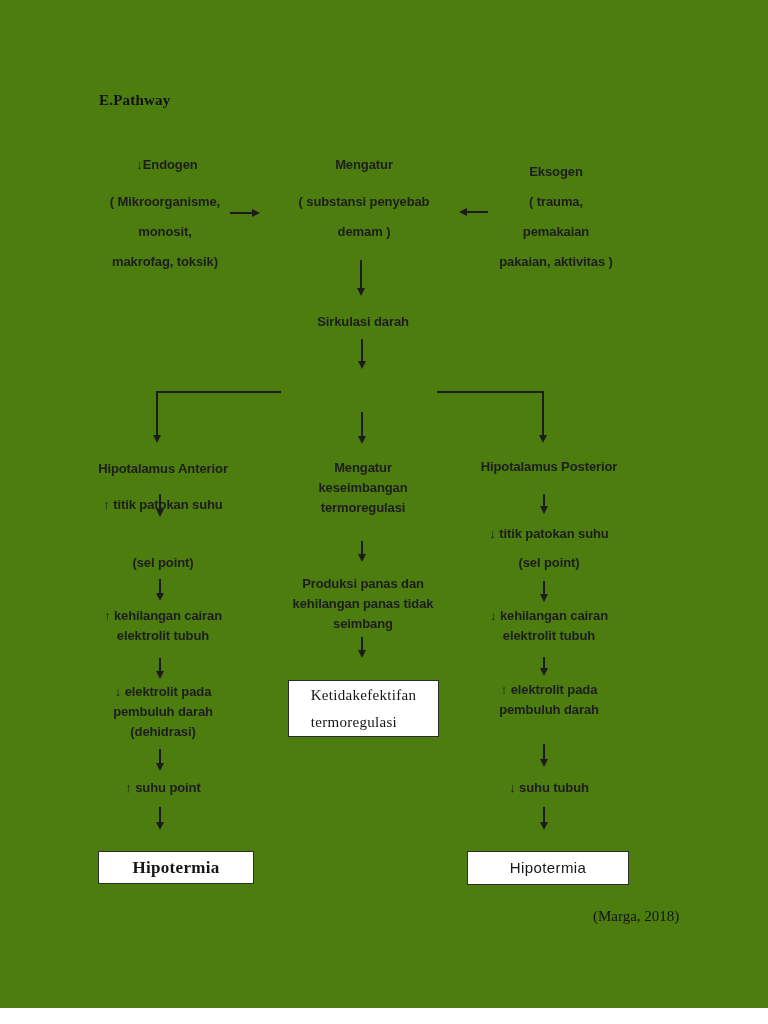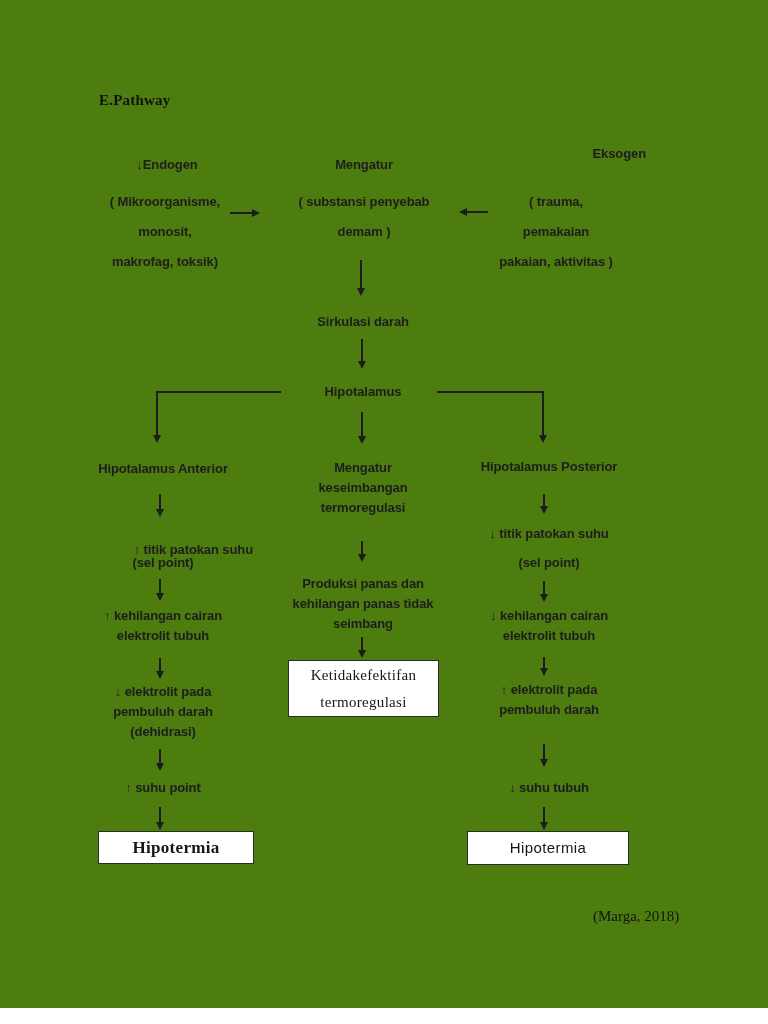--- a/index.html
+++ b/index.html
@@ -43,21 +43,21 @@
     transform:translateY(-50%);
     border:4.8px solid transparent; border-left:0;
     border-right:8px solid #1c1c1c;
   }
   
   .hline { position:absolute; height:1.6px; background:#1c1c1c; }
   
   .box {
     position:absolute; border:1.7px solid #2b2b2b; background:#fff;
     display:flex; align-items:center; justify-content:center;
-    text-align:center; color:#161616;
+    color:#161616;margin-top:20px;
   }
   .box.serif-bold { font:bold 17px/20px "Liberation Serif", serif; letter-spacing:0.3px; }
   .box.serif {
     font:15px/27px "Liberation Serif", serif; white-space:pre-line; letter-spacing:0.3px;
   }
   .box.sans { font:15px/18px "Liberation Sans", sans-serif; letter-spacing:0.4px; }
   .bluebar { position:absolute; left:64px; top:1016px; width:648px; height:8px; }
 </style>
 </head>
 <body>
@@ -72,44 +72,43 @@
 makrofag, toksik)</div>
 
   <div class="ha r" style="left:230px; top:212px; width:22px;"></div>
 
   <div class="t" style="left:284px; top:155px; width:160px;">Mengatur</div>
   <div class="t body" style="left:273px; top:187px; width:182px;">( substansi penyebab
 demam )</div>
 
   <div class="ha l" style="left:466px; top:211px; width:22px;"></div>
 
-  <div class="t" style="left:466px; top:144px; width:180px;text-align:right;">Eksogen</div>
+  <div class="t" style="left:466px; top:162px; width:180px;">Eksogen</div>
   <div class="t body" style="left:466px; top:187px; width:180px;">( trauma,
 pemakaian
 pakaian, aktivitas )</div>
 
   <div class="va" style="left:360px; top:260px; height:28px;"></div>
 
   <div class="t" style="left:283px; top:312px; width:160px;">Sirkulasi darah</div>
 
   <div class="va" style="left:361px; top:339px; height:22px;"></div>
 
-  <div class="t" style="left:283px; top:382px; width:160px;">Hipotalamus</div>
 
   <div class="hline" style="left:157px; top:391px; width:124px;"></div>
   <div class="va" style="left:156px; top:391px; height:44px;"></div>
 
   <div class="hline" style="left:437px; top:391px; width:106px;"></div>
   <div class="va" style="left:542px; top:391px; height:44px;"></div>
 
   <div class="va" style="left:361px; top:412px; height:24px;"></div>
 
   <div class="t" style="left:73px; top:459px; width:180px;">Hipotalamus Anterior</div>
   <div class="va" style="left:159px; top:494px; height:15px;"></div>
-  <div class="t" style="left:73px; top:540px; width:180px;text-align:right;">↑ titik patokan suhu</div>
+  <div class="t" style="left:73px; top:495px; width:180px;">↑ titik patokan suhu</div>
   <div class="t" style="left:73px; top:553px; width:180px;">(sel point)</div>
   <div class="va" style="left:159px; top:579px; height:14px;"></div>
   <div class="t" style="left:73px; top:606px; width:180px;">↑ kehilangan cairan
 elektrolit tubuh</div>
   <div class="va" style="left:159px; top:658px; height:13px;"></div>
   <div class="t" style="left:73px; top:682px; width:180px;">↓ elektrolit pada
 pembuluh darah
 (dehidrasi)</div>
   <div class="va" style="left:159px; top:749px; height:14px;"></div>
   <div class="t" style="left:73px; top:778px; width:180px;">↑ suhu point</div>

